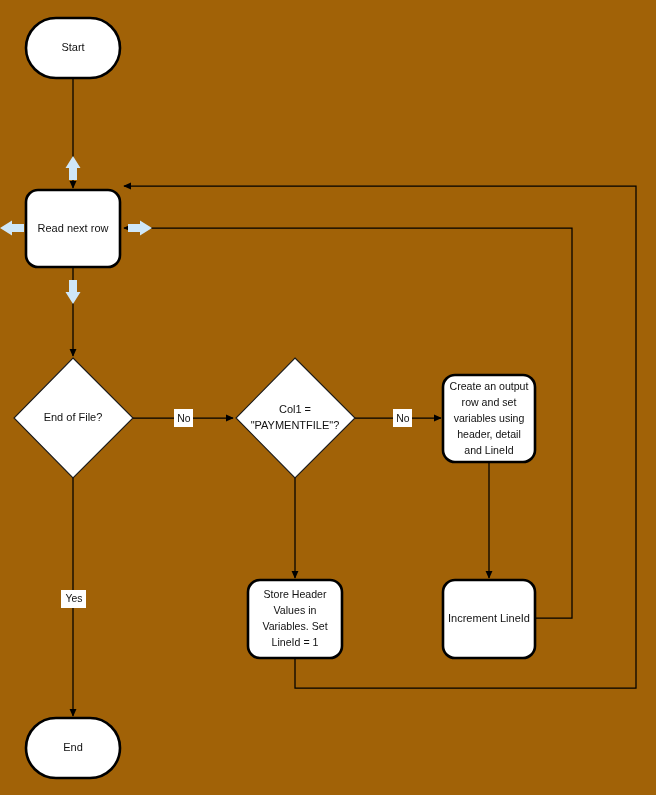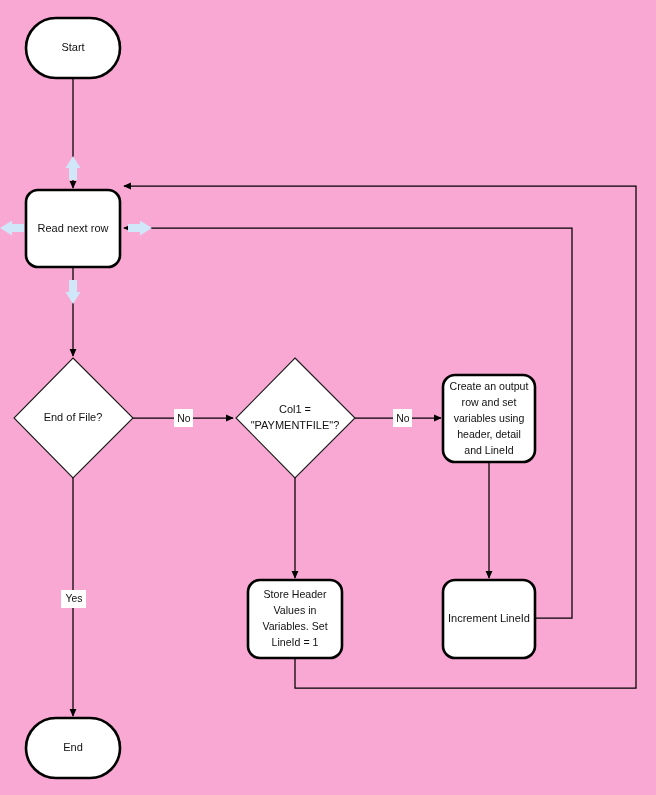--- a/index.html
+++ b/index.html
@@ -5,21 +5,21 @@
 <style>
   html, body {
     margin: 0;
     padding: 0;
     background: #ffffff;
   }
   #canvas {
     position: relative;
     width: 656px;
     height: 795px;
-    background: #f9a8d4;
+    background: #a16207;
     font-family: "Liberation Sans", sans-serif;
     overflow: hidden;
   }
   svg#flow {
     position: absolute;
     left: 0;
     top: 0;
     width: 656px;
     height: 795px;
   }

